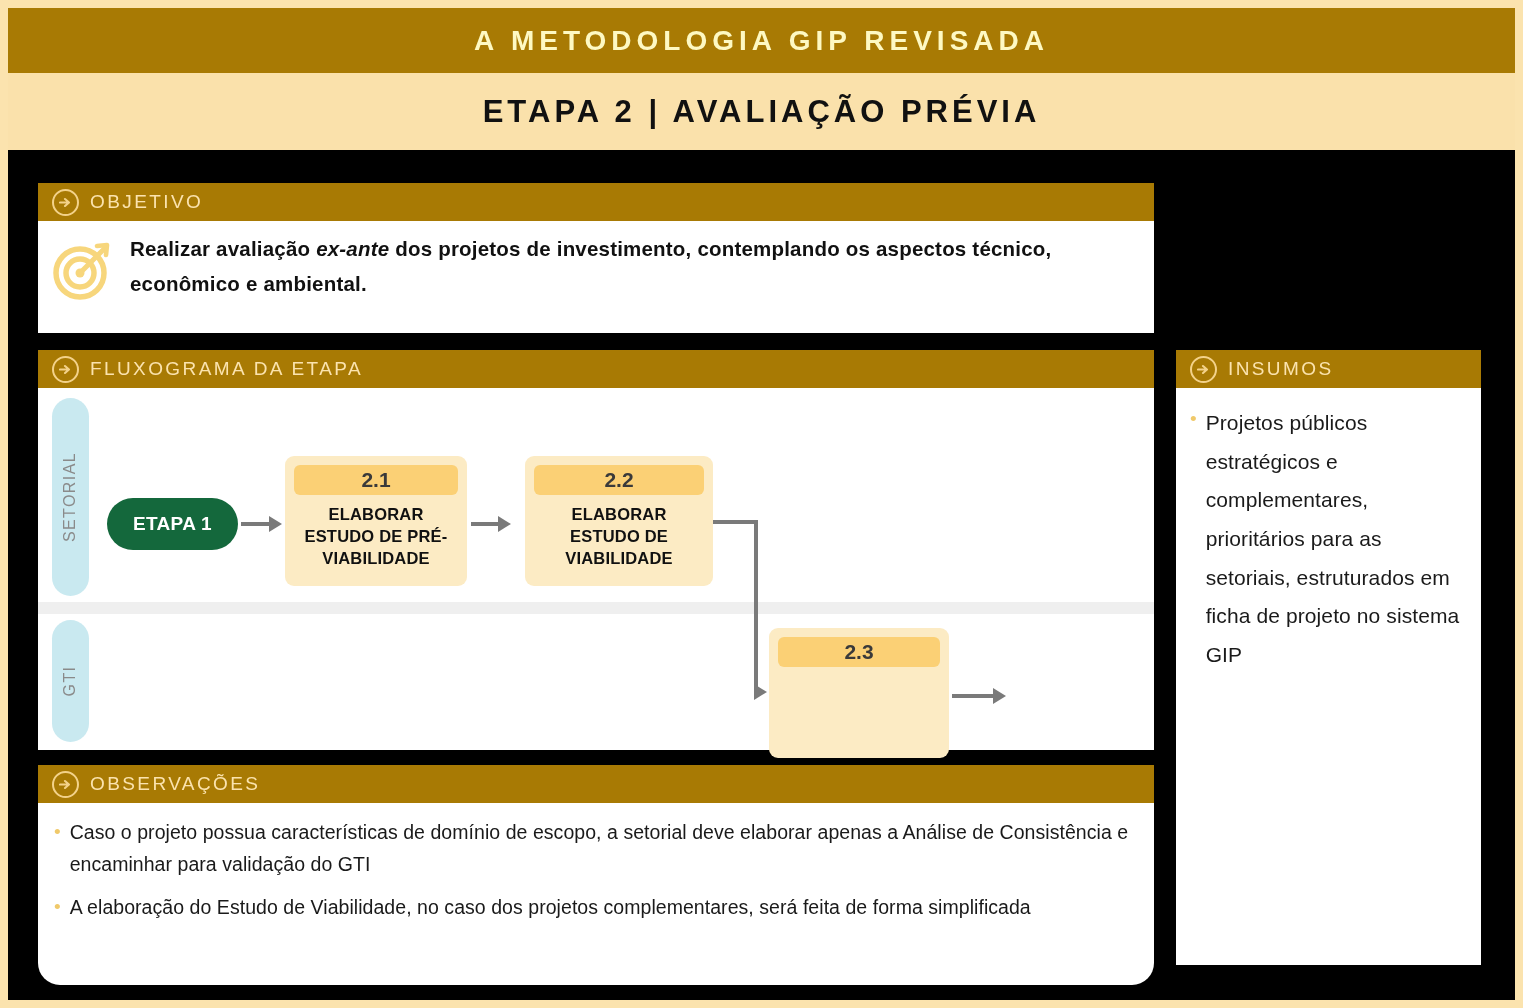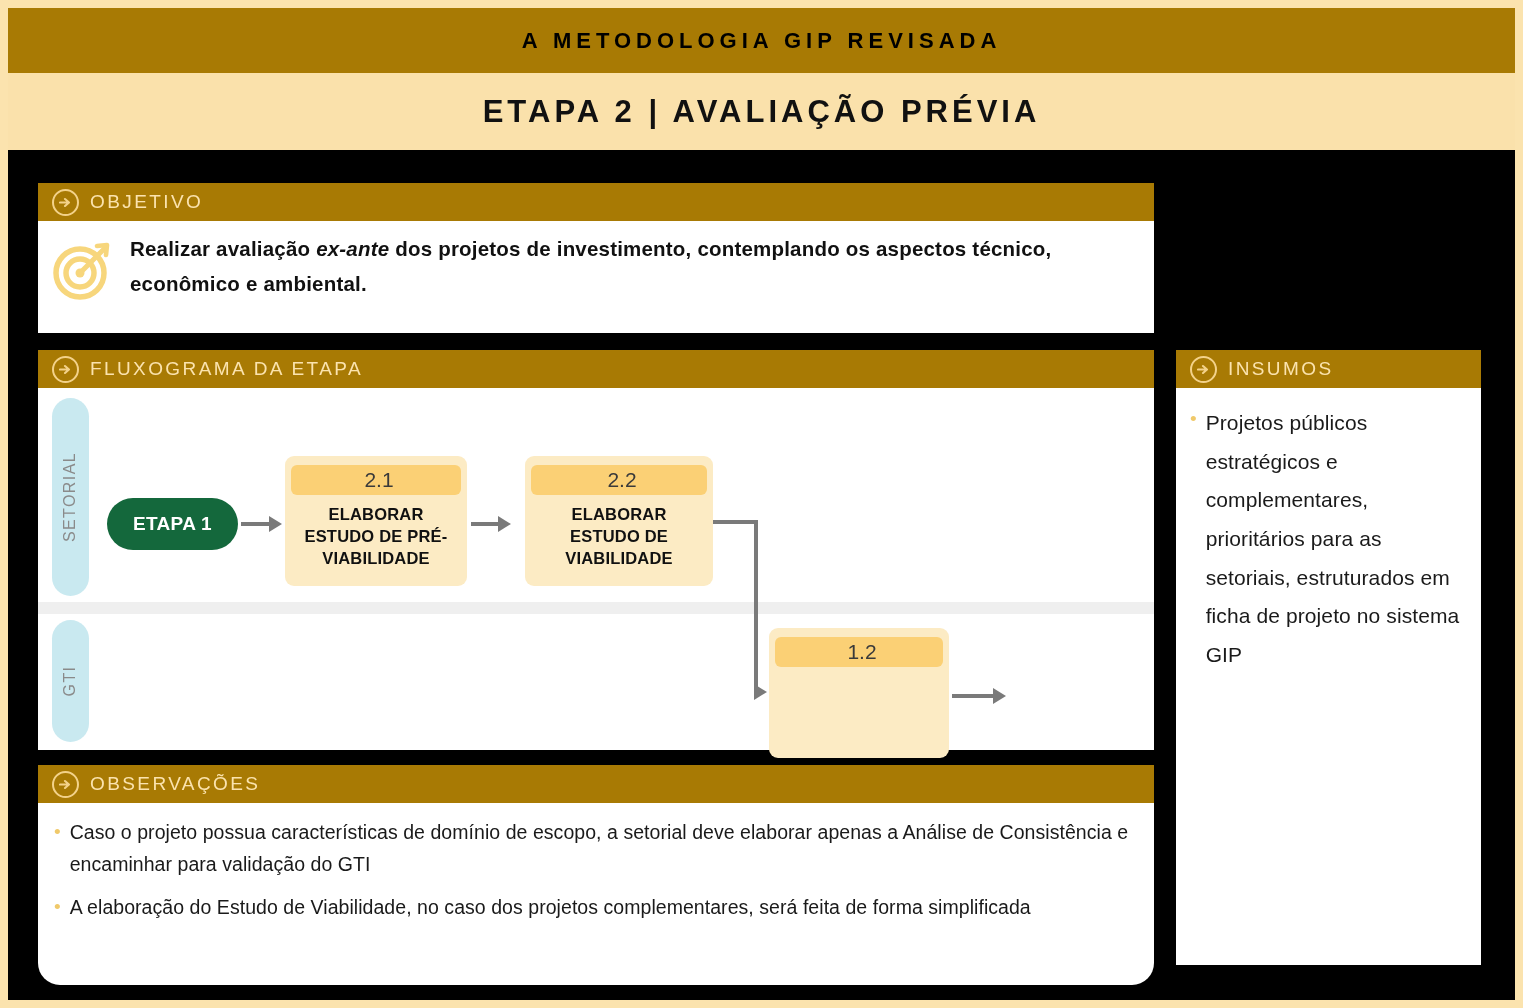--- a/index.html
+++ b/index.html
@@ -27,22 +27,22 @@
     left: 8px;
     top: 8px;
     width: 1507px;
     height: 65px;
     background: #A87A04;
     display: flex;
     align-items: center;
     justify-content: center;
   }
   .topbar-title {
-    color: #000000;
-    font-size: 22px;
+    color: #fef9c3;
+    font-size: 28px;
     font-weight: bold;
     letter-spacing: 5px;
   }
   .subbar {
     position: absolute;
     left: 8px;
     top: 73px;
     width: 1507px;
     height: 77px;
     background: #FAE1AB;
@@ -196,23 +196,22 @@
   .task-badge {
     background: #FBD075;
     border-radius: 6px;
     width: 100%;
     height: 30px;
     display: flex;
     align-items: center;
     justify-content: center;
     color: #3A3A3A;
     font-size: 21px;
-    font-weight: normal;
+    font-weight: bold;
     flex: none;
-    padding-left: 6px;
   }
   .task-label {
     flex: 1;
     display: flex;
     align-items: center;
     justify-content: center;
     text-align: center;
     color: #111111;
     font-size: 16.5px;
     font-weight: bold;
@@ -357,21 +356,21 @@
           <div class="task-badge">2.2</div>
           <div class="task-label">ELABORAR ESTUDO DE VIABILIDADE</div>
         </div>
 
         <div class="conn" style="left:675px; top:132px; width:45px; height:4px;"></div>
         <div class="conn" style="left:716px; top:132px; width:4px; height:174px;"></div>
         <div class="conn" style="left:716px; top:302px; width:8px; height:4px;"></div>
         <div class="arrow-head" style="left:716px; top:296px;"></div>
 
         <div class="task-box" id="box-23">
-          <div class="task-badge">1.2</div>
+          <div class="task-badge">2.3</div>
         </div>
 
         <div class="conn" style="left:914px; top:306px; width:43px; height:4px;"></div>
         <div class="arrow-head" style="left:955px; top:300px;"></div>
 
       </div>
     </div>
 
     <div class="card" id="card-insumos">
       <div class="card-header">

